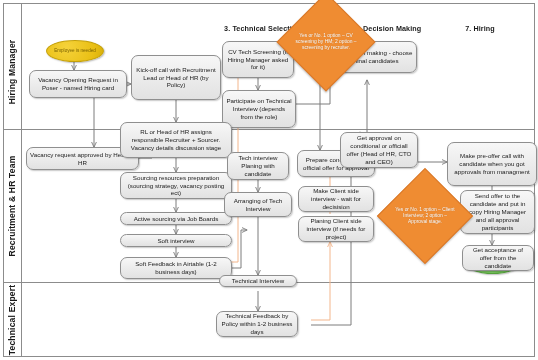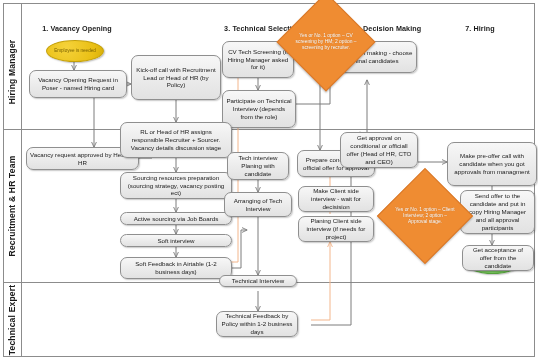--- a/index.html
+++ b/index.html
@@ -129,21 +129,20 @@
   <div class="lane-label" style="top:14px;height:115px;">
     <span>Hiring Manager</span>
   </div>
   <div class="lane-label" style="top:129px;height:153px;">
     <span>Recruitment &amp; HR Team</span>
   </div>
   <div class="lane-label" style="top:282px;height:75px;">
     <span>Technical Expert</span>
   </div>
 
-  <div class="phase" style="left:27px;top:24px;width:100px;">1. Vacancy Opening</div>
   <div class="phase" style="left:215px;top:24px;width:95px;">3. Technical Selection</div>
   <div class="phase" style="left:338px;top:24px;width:100px;">4. Decision Making</div>
   <div class="phase" style="left:450px;top:24px;width:60px;">7. Hiring</div>
 
   <svg class="connectors" viewBox="0 0 538 360">
     <defs>
       <marker id="ag" markerWidth="6" markerHeight="6" refX="5" refY="3" orient="auto">
         <path d="M0,0.6 L5.2,3 L0,5.4" fill="none" stroke="#7d7d7d" stroke-width="0.9"></path>
       </marker>
       <marker id="ao" markerWidth="6" markerHeight="6" refX="5" refY="3" orient="auto">

